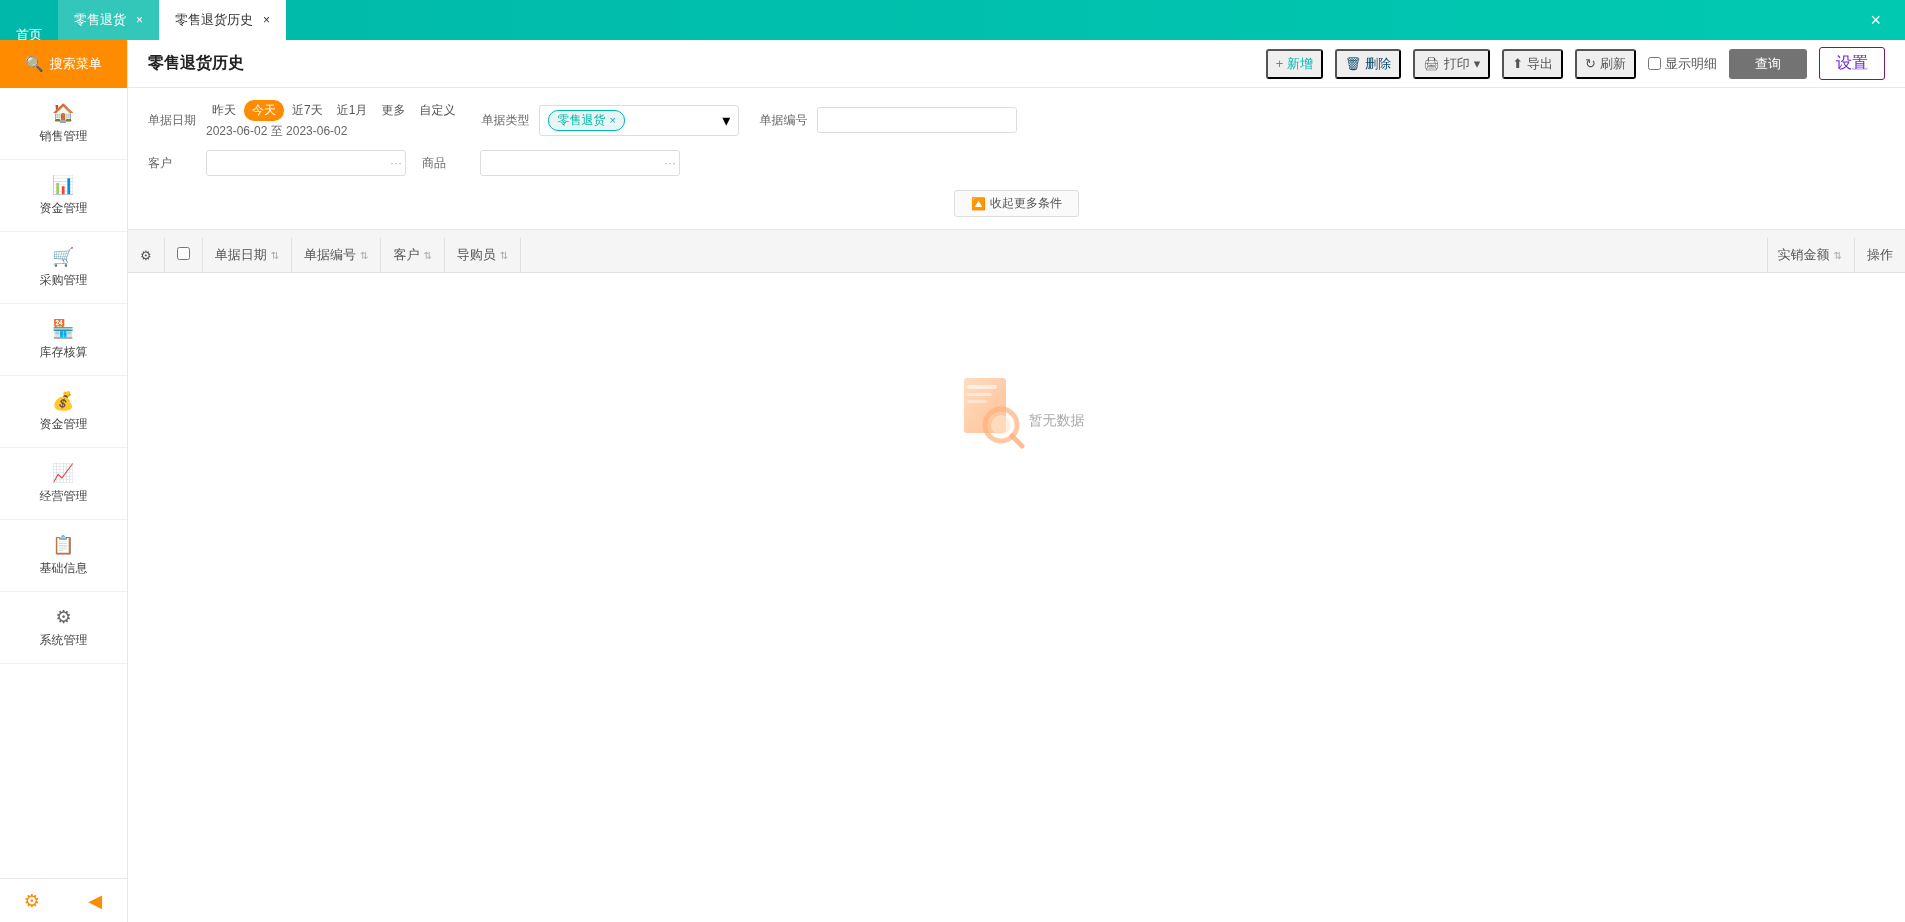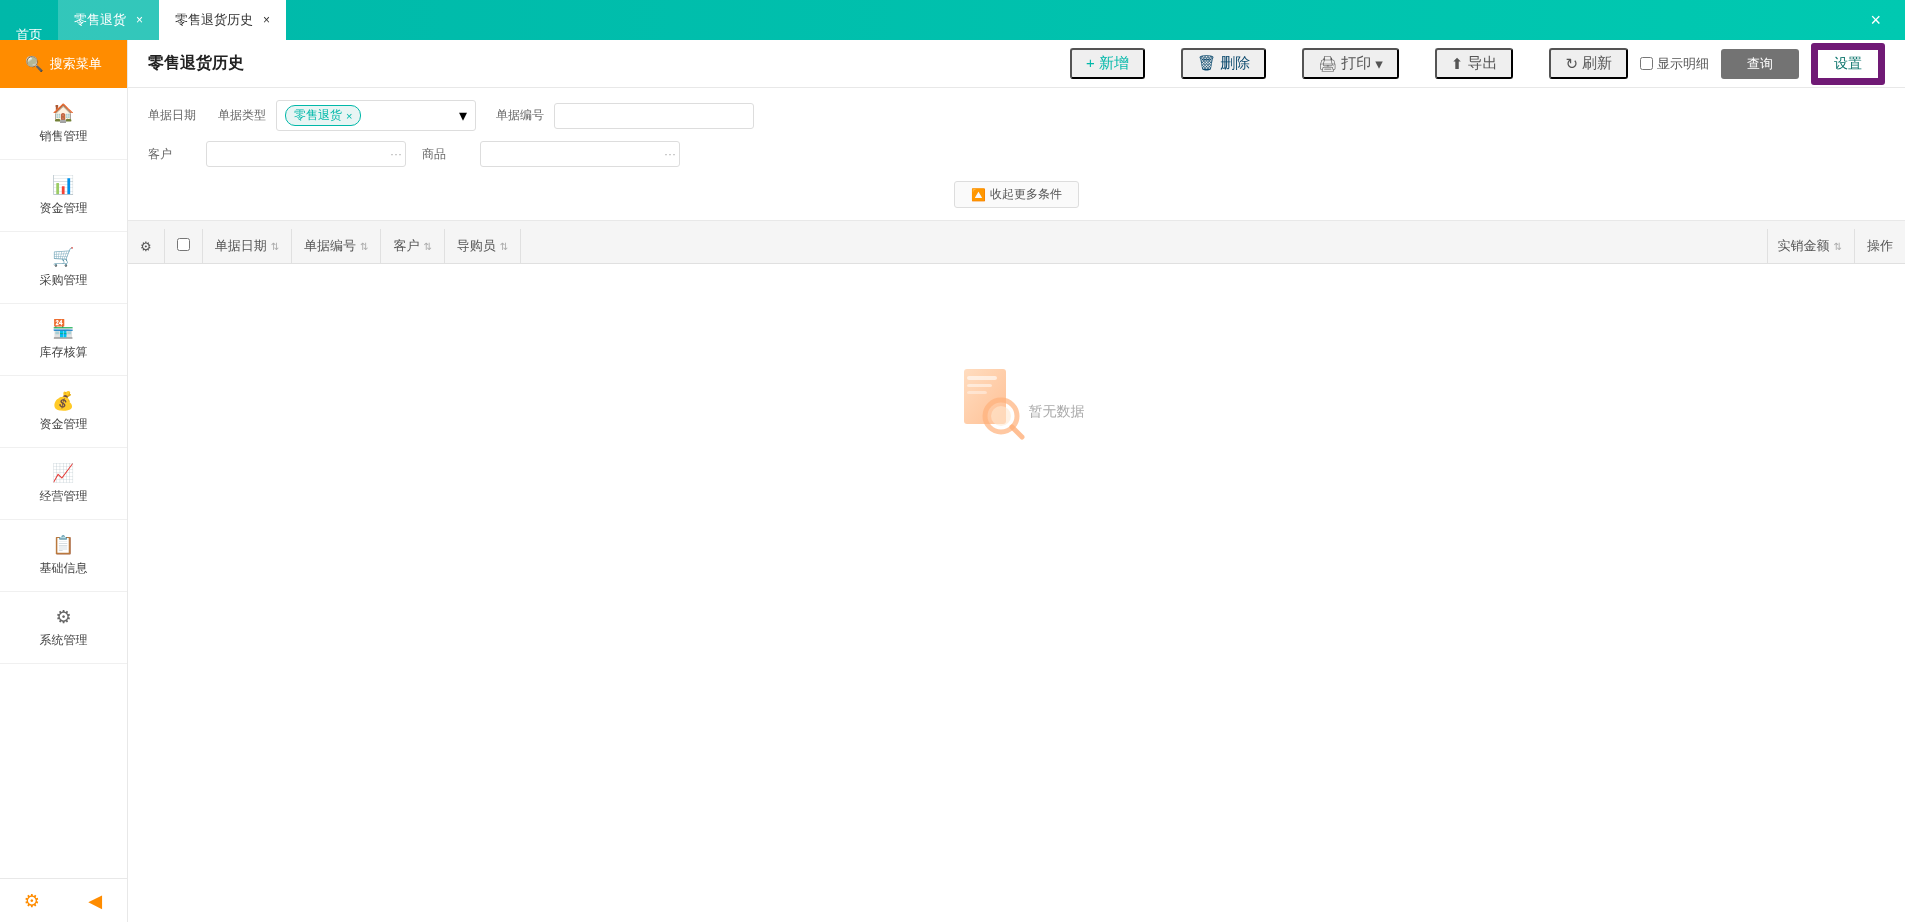--- a/index.html
+++ b/index.html
@@ -151,50 +151,49 @@
     }
     .header-actions {
       display: flex;
       align-items: center;
       gap: 12px;
     }
     .action-btn {
       display: flex;
       align-items: center;
       gap: 4px;
-      font-size: 15px;
+      font-size: 13px;
       cursor: pointer;
       color: #555;
-      padding: 4px 14px;
-      border-radius: 3px;
-      margin-left: 24px;
+      padding: 4px 8px;
+      border-radius: 3px;
     }
     .btn-new {
       color: #00b8a9;
     }
     .btn-delete {
       color: #0c4a6e;
     }
     .btn-query {
       background: #737373;
       color: #fff;
       border: none;
       padding: 6px 26px;
       border-radius: 3px;
       cursor: pointer;
       font-size: 13px;
     }
     .btn-setting {
       background: #fff;
-      color: #0f766e;
-      border: 7px solid #701a75;
+      color: #6d28d9;
+      border: 1px solid #701a75;
       padding: 5px 16px;
       border-radius: 3px;
       cursor: pointer;
-      font-size: 14px;
+      font-size: 16px;
     }
     .show-detail-label {
       display: flex;
       align-items: center;
       gap: 4px;
       font-size: 13px;
       color: #555;
       cursor: pointer;
     }
 
@@ -509,20 +508,31 @@
         <button class="btn-setting">设置</button>
       </div>
     </div>
 
     <div class="filter-area">
 
       <div class="filter-row">
 
         <div class="filter-group">
           <span class="filter-label">单据日期</span>
+          <div>
+            <div class="filter-date-options">
+              <span class="date-option">昨天</span>
+              <span class="date-option active">今天</span>
+              <span class="date-option">近7天</span>
+              <span class="date-option">近1月</span>
+              <span class="date-option">更多</span>
+              <span class="date-option">自定义</span>
+            </div>
+            <div class="date-range">2023-06-02 至 2023-06-02</div>
+          </div>
         </div>
 
         <div class="filter-group">
           <span class="filter-label">单据类型</span>
           <div class="filter-type-select">
             <span class="type-tag">
               <span>零售退货</span>
               <span class="type-tag-close">×</span>
             </span>
             <span style="flex:1"></span>

